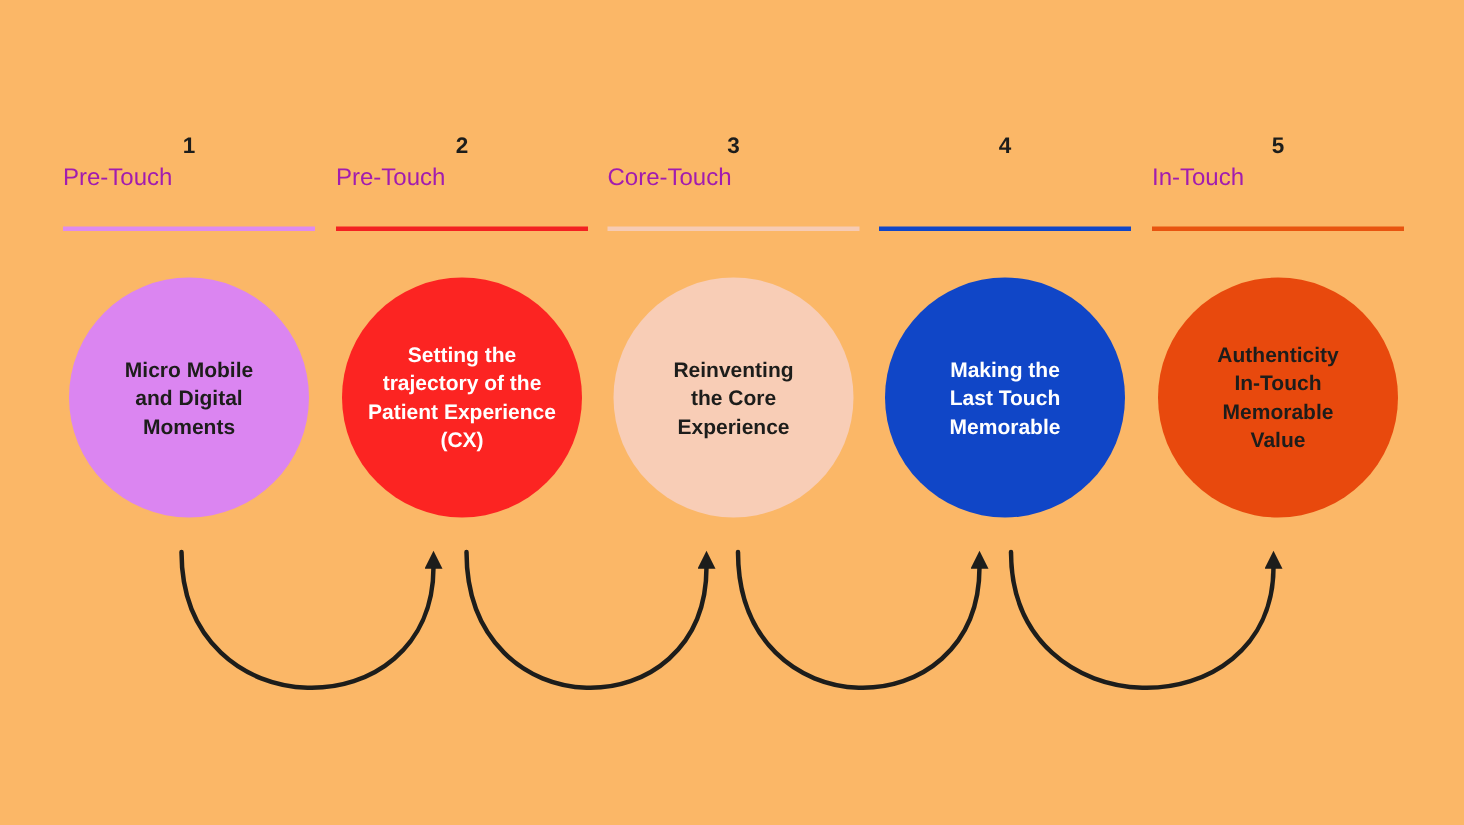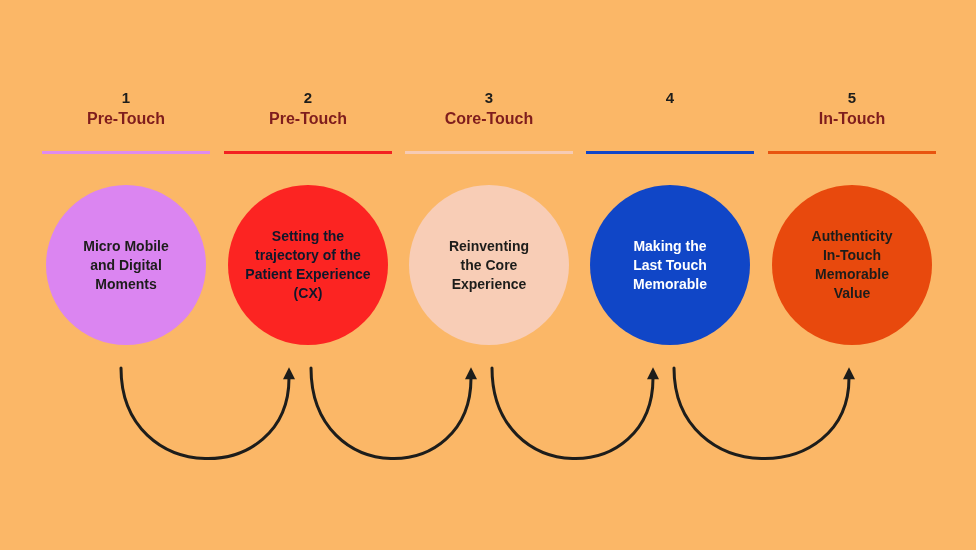--- a/index.html
+++ b/index.html
@@ -29,25 +29,24 @@
     font-size: 15px;
     line-height: 20px;
     font-weight: bold;
     color: #1D1D1B;
   }
   .stage-label {
     position: absolute;
     top: 108px;
     left: 0;
     width: 100%;
-    text-align: center;
     font-size: 16px;
     line-height: 22px;
-    font-weight: bold;
-    color: #7f1d1d;
+    font-weight: normal;
+    color: #a21caf;
   }
   .divider {
     position: absolute;
     top: 151px;
     left: 0;
     width: 168px;
     height: 3px;
   }
   .circle {
     position: absolute;
@@ -96,21 +95,21 @@
       <span class="circle-text">Micro Mobile
 and Digital
 Moments</span>
     </div>
   </div>
 
   <div class="stage" style="left:224px">
     <div class="stage-number">2</div>
     <div class="stage-label">Pre-Touch</div>
     <div class="divider" style="background: rgb(243, 33, 33);"></div>
-    <div class="circle" style="background: rgb(252, 36, 34); color: #0f172a;">
+    <div class="circle" style="background: rgb(252, 36, 34); color: #ffffff;">
       <span class="circle-text">Setting the
 trajectory of the
 Patient Experience
 (CX)</span>
     </div>
   </div>
 
   <div class="stage" style="left:405px">
     <div class="stage-number">3</div>
     <div class="stage-label">Core-Touch</div>

